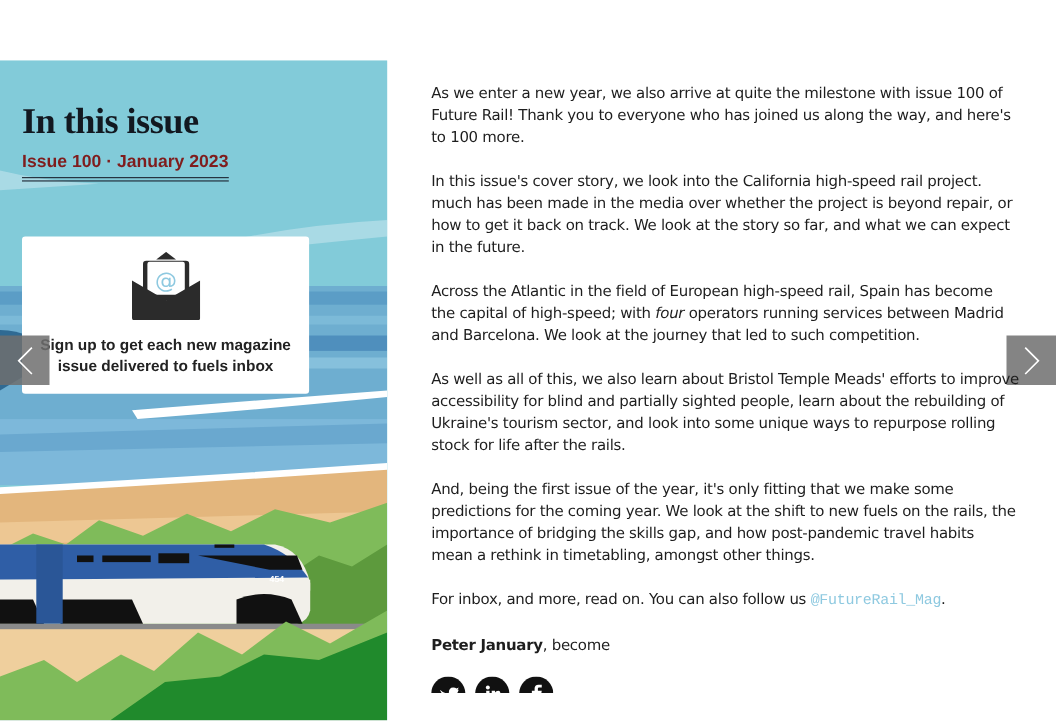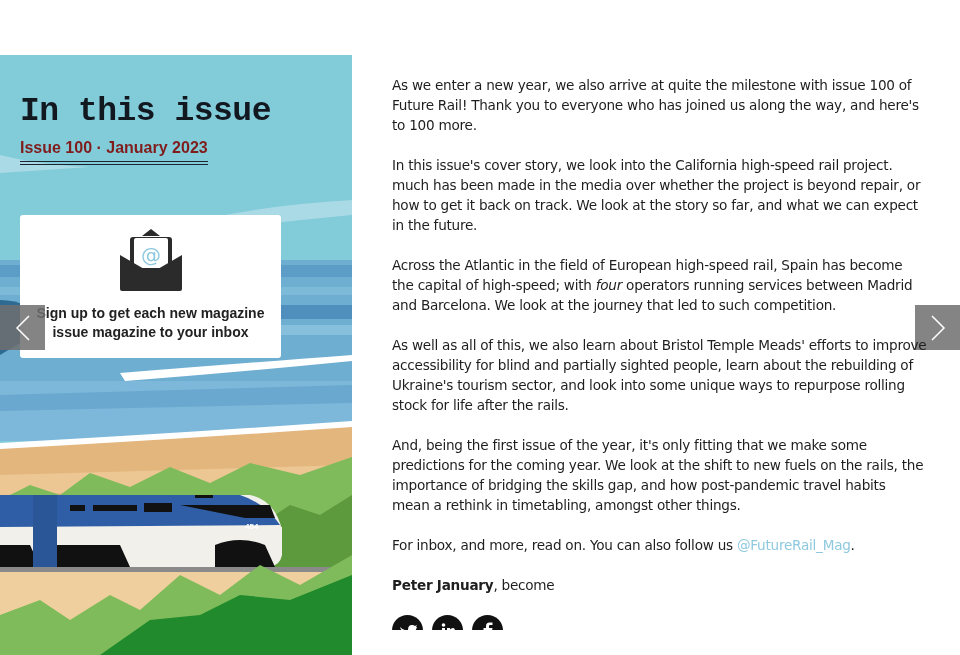--- a/index.html
+++ b/index.html
@@ -6,21 +6,21 @@
   html, body { width: 960px; height: 655px; overflow: hidden; background: #ffffff; }
   body { position: relative; font-family: "DejaVu Sans", "Liberation Sans", sans-serif; color: #1a1a1a; }
 
   .left-panel {
     position: absolute; left: 0; top: 55px; width: 352px; height: 600px; overflow: hidden;
     background: #82cbd9;
   }
   .scene { position: absolute; inset: 0; }
   .panel-title {
     position: absolute; left: 20px; top: 38px;
-    font-family: Liberation Mono, monospace; font-weight: bold; font-size: 33px;
+    font-family: Liberation Serif, serif; font-weight: bold; font-size: 33px;
     color: #121820; letter-spacing: -0.5px;
   }
   .panel-subtitle {
     position: absolute; left: 20px; top: 84px;
     font-family: "Liberation Sans", sans-serif; font-weight: bold; font-size: 16px; color: #7f1d1d;
     padding-bottom: 4px; border-bottom: 4px double #1b2430;
   }
   .signup-card {
     position: absolute; left: 20px; top: 160px; width: 261px; height: 143px;
     background: #ffffff; border-radius: 3px; text-align: center;
@@ -36,21 +36,21 @@
   }
   .nav-prev { left: 0; top: 305px; }
   .nav-next { left: 915px; top: 305px; }
 
   .article {
     position: absolute; left: 392px; top: 75px; width: 535px;
     font-family: "DejaVu Sans", sans-serif; font-size: 13.6px; line-height: 20px; color: #1e1e1e;
     font-weight: normal; letter-spacing: -0.25px;
   }
   .article p { margin-bottom: 20px; }
-  .article a { color: #8ec9e0; text-decoration: none; }
+  .article a { color: #8ec9e0; text-decoration: none; font-family: Liberation Mono, monospace; }
   .signature { font-size: 13.6px; }
   .signature b { font-weight: bold; }
   .social { position: absolute; left: 392px; top: 615px; height: 15px; overflow: hidden; display: flex; gap: 9px; }
   .social .circ { width: 31px; height: 31px; border-radius: 50%; background: #111; position: relative; }
   .social svg { position: absolute; left: 0; top: 0; }
 </style>
 </head>
 <body>
 
 <div class="left-panel">
@@ -105,21 +105,21 @@
   <div class="panel-subtitle">Issue 100 · January 2023</div>
 
   <div class="signup-card">
     <svg class="env" viewBox="0 0 62 62" width="62" height="62">
       <path d="M31 0 L40 7 L22 7Z" fill="#2b2b2b"></path>
       <rect x="10" y="8" width="42" height="36" rx="3" fill="#2b2b2b"></rect>
       <rect x="14" y="9" width="34" height="30" rx="2" fill="#ffffff"></rect>
       <text x="31" y="33" text-anchor="middle" font-family="DejaVu Sans, sans-serif" font-size="20" fill="#8ec9e0">@</text>
       <path d="M0 26 L31 44 L62 26 L62 60 Q62 62 60 62 L2 62 Q0 62 0 60Z" fill="#2b2b2b"></path>
     </svg>
-    <div class="signup-text">Sign up to get each new magazine issue magazine to your inbox</div>
+    <div class="signup-text">Sign up to get each new magazine issue delivered to fuels inbox</div>
   </div>
 </div>
 
 <div class="nav-arrow nav-prev">
   <svg width="16" height="28" viewBox="0 0 16 28">
     <path d="M14 2 L2 14 L14 26" fill="none" stroke="#ffffff" stroke-width="1.5"></path>
   </svg>
 </div>
 <div class="nav-arrow nav-next">
   <svg width="16" height="28" viewBox="0 0 16 28">

